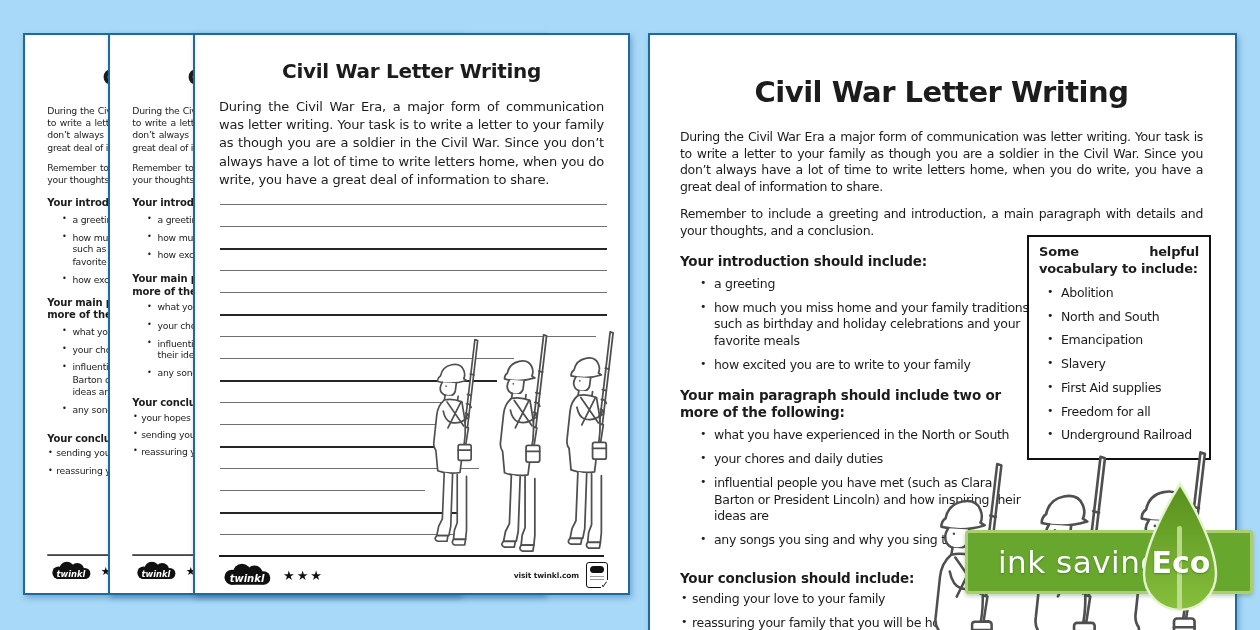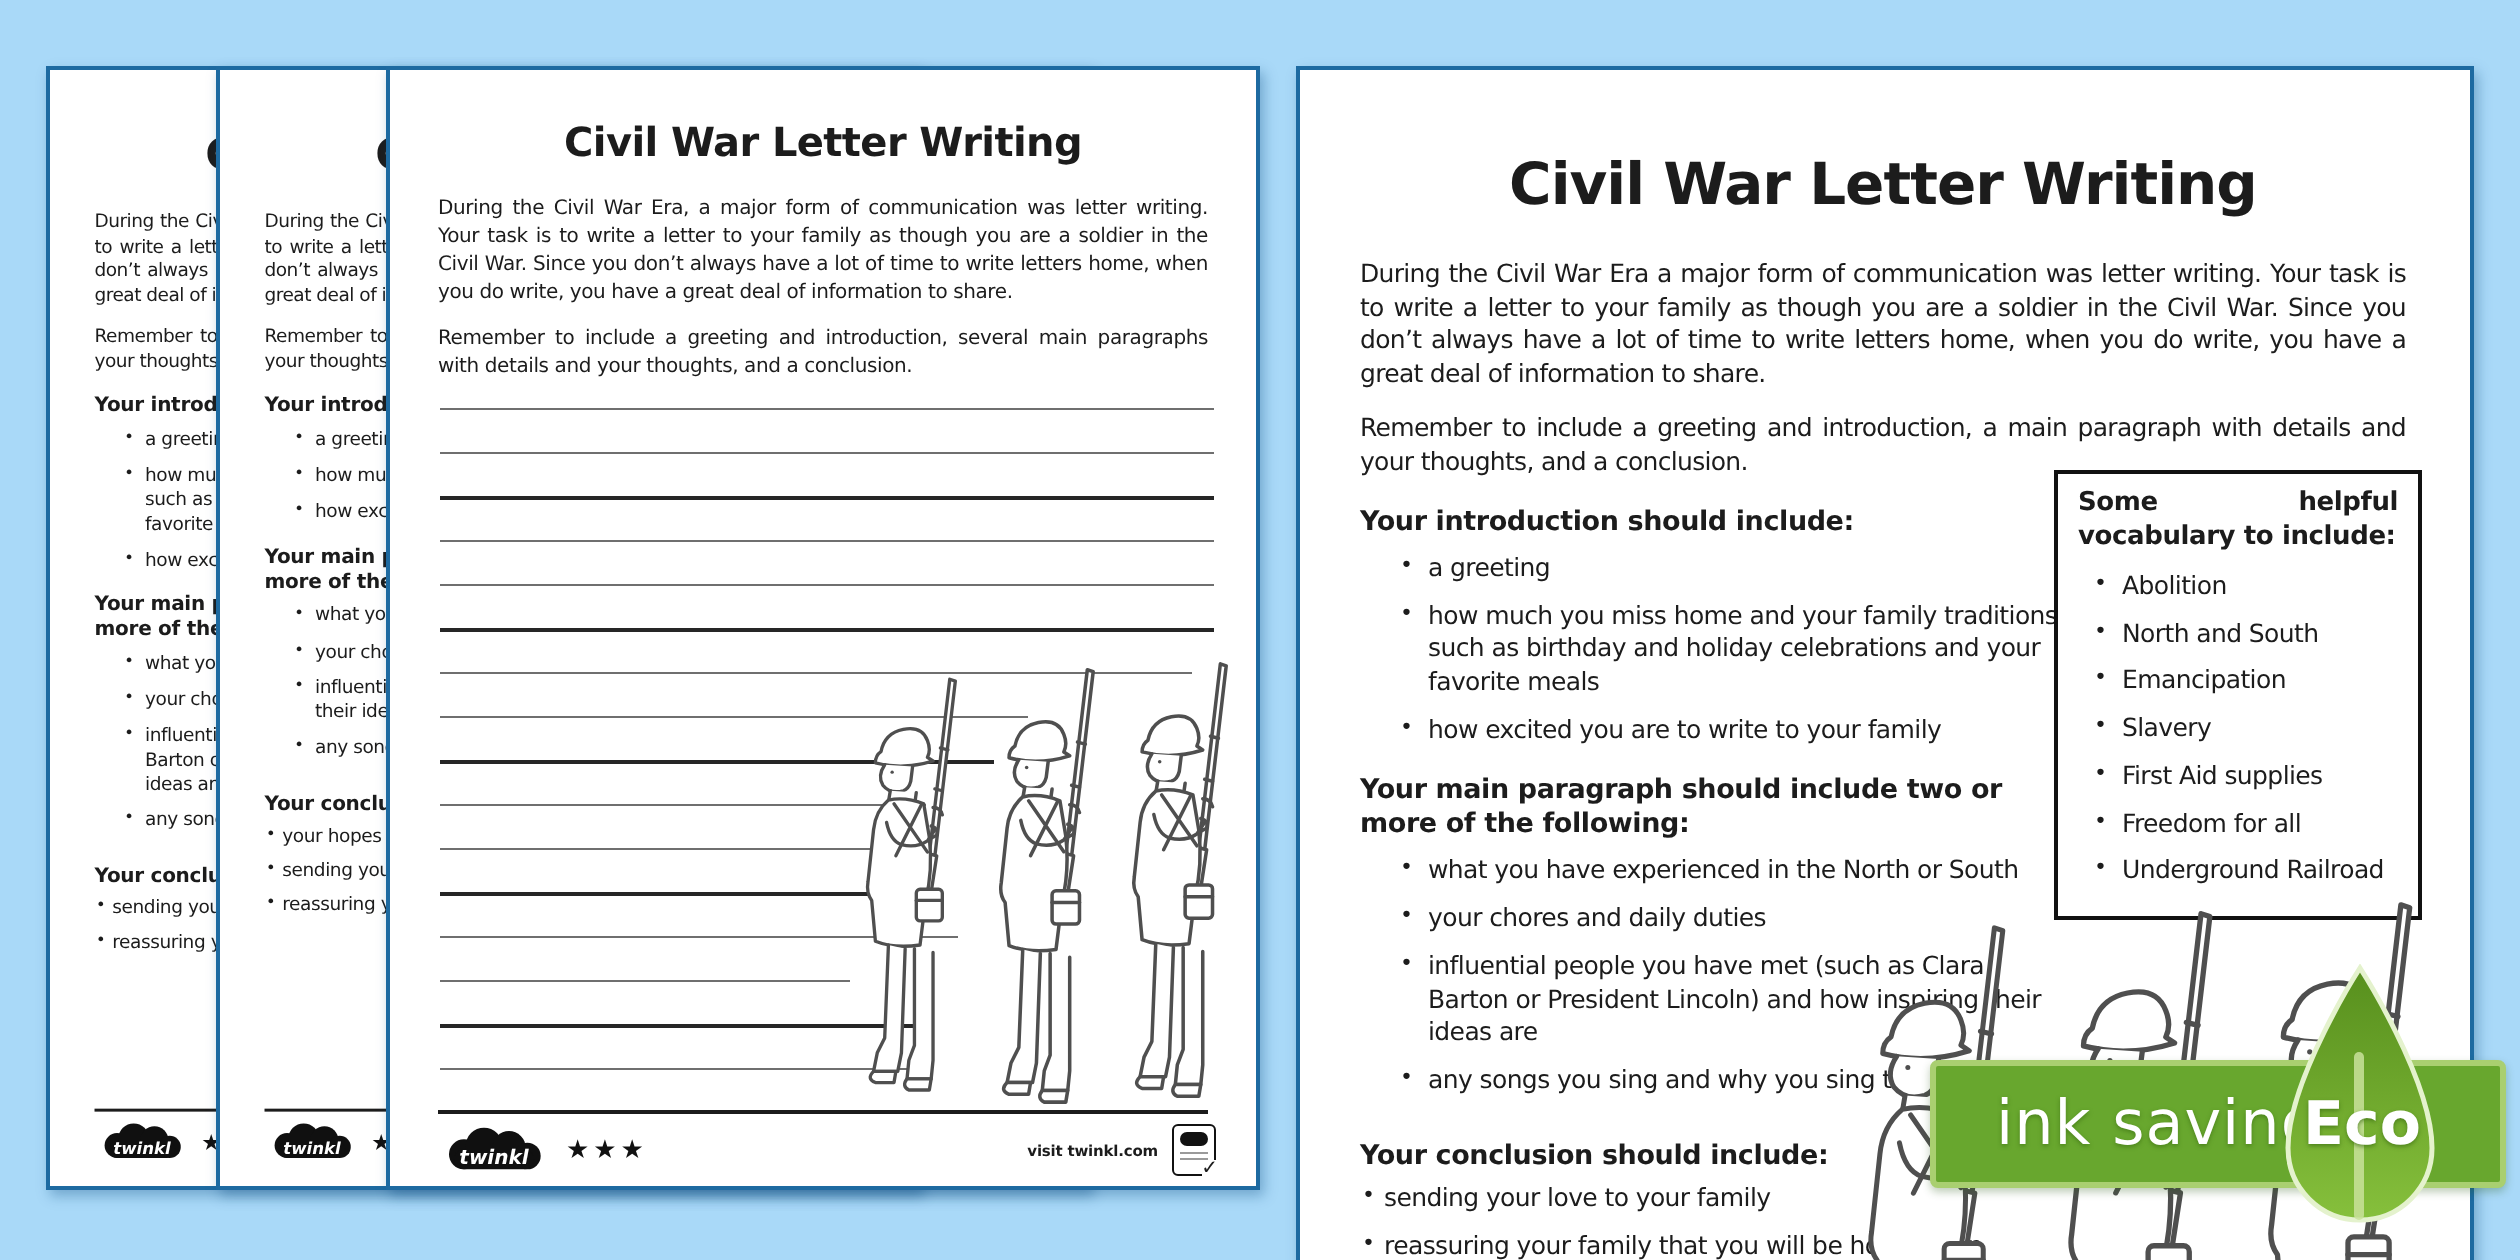--- a/index.html
+++ b/index.html
@@ -32,21 +32,21 @@
          padding:7px 10px 6px;box-sizing:border-box;background:#fff;}
   .vocab-h{font-weight:bold;font-size:13px;letter-spacing:-0.2px;text-align:justify;line-height:1.3;}
   ul.vb{padding-left:22px;margin-top:8px;}
   ul.vb li{font-size:12.5px;margin-bottom:9px;line-height:1.18;}
   .soldiers-ws{position:absolute;left:280px;top:413px;width:294px;height:338px;}
   .ws-footer{position:absolute;left:30px;right:30px;top:700px;border-top:2px solid #1c1c1c;
              padding-top:7px;display:flex;justify-content:space-between;align-items:center;}
 
   
   .fp-title{font-size:20px;font-weight:bold;text-align:center;margin:10px 0 15px;letter-spacing:-0.3px;}
-  .fp-para{font-size:10px;line-height:1.4;letter-spacing:-0.2px;text-align:justify;margin:0 0 9px;}
+  .fp-para{font-size:13px;line-height:1.4;letter-spacing:-0.2px;text-align:justify;margin:0 0 9px;}
   .fp-lines{position:absolute;left:25px;top:169px;width:389px;height:352px;}
   .wline{position:absolute;left:0;height:1.3px;background:#6f6f6f;}
   .wline.dark{background:#262626;height:1.7px;}
   .soldiers-front{position:absolute;left:235px;top:294px;width:196px;height:225px;}
   .fp-rule{position:absolute;left:24px;right:24px;top:520px;border-top:2px solid #1c1c1c;}
   .fp-footer{position:absolute;left:24px;right:20px;top:527px;display:flex;
              justify-content:space-between;align-items:center;}
   .f-left,.f-right{display:flex;align-items:center;}
   .twinkl-logo{width:56px;height:25px;}
   .ws-footer .twinkl-logo{width:64px;height:28px;}
@@ -243,21 +243,20 @@
         </span>
       </div>
     </div>
   </div>
 </div>
 </div>
 
 <div class="page page-front">
   <h1 class="fp-title">Civil War Letter Writing</h1>
   <p class="fp-para">During the Civil War Era, a major form of communication was letter writing. Your task is to write a letter to your family as though you are a soldier in the Civil War. Since you don’t always have a lot of time to write letters home, when you do write, you have a great deal of information to share.</p>
-  <p class="fp-para">Remember to include a greeting and introduction, several main paragraphs with details and your thoughts, and a conclusion.</p>
   <div class="fp-lines">
       <div class="wline" style="top: 0px; width: 387px;"></div>
       <div class="wline" style="top: 22px; width: 387px;"></div>
       <div class="wline dark" style="top: 44px; width: 387px;"></div>
       <div class="wline" style="top: 66px; width: 387px;"></div>
       <div class="wline" style="top: 88px; width: 387px;"></div>
       <div class="wline dark" style="top: 110px; width: 387px;"></div>
       <div class="wline" style="top: 132px; width: 376px;"></div>
       <div class="wline" style="top: 154px; width: 294px;"></div>
       <div class="wline dark" style="top: 176px; width: 277px;"></div>

